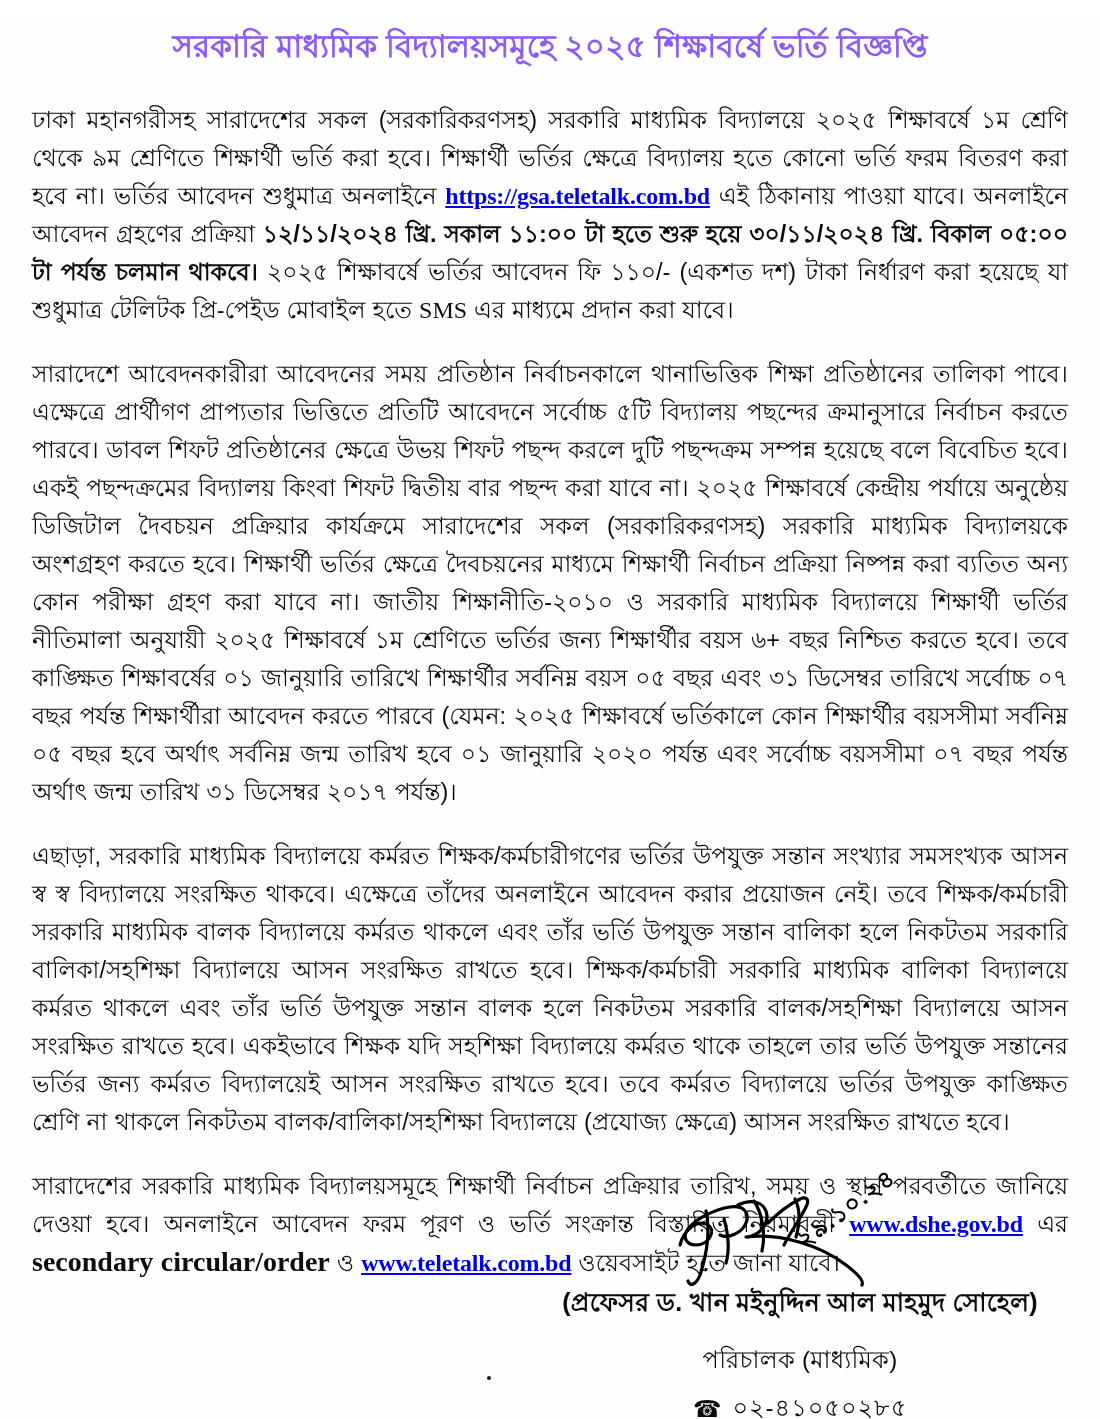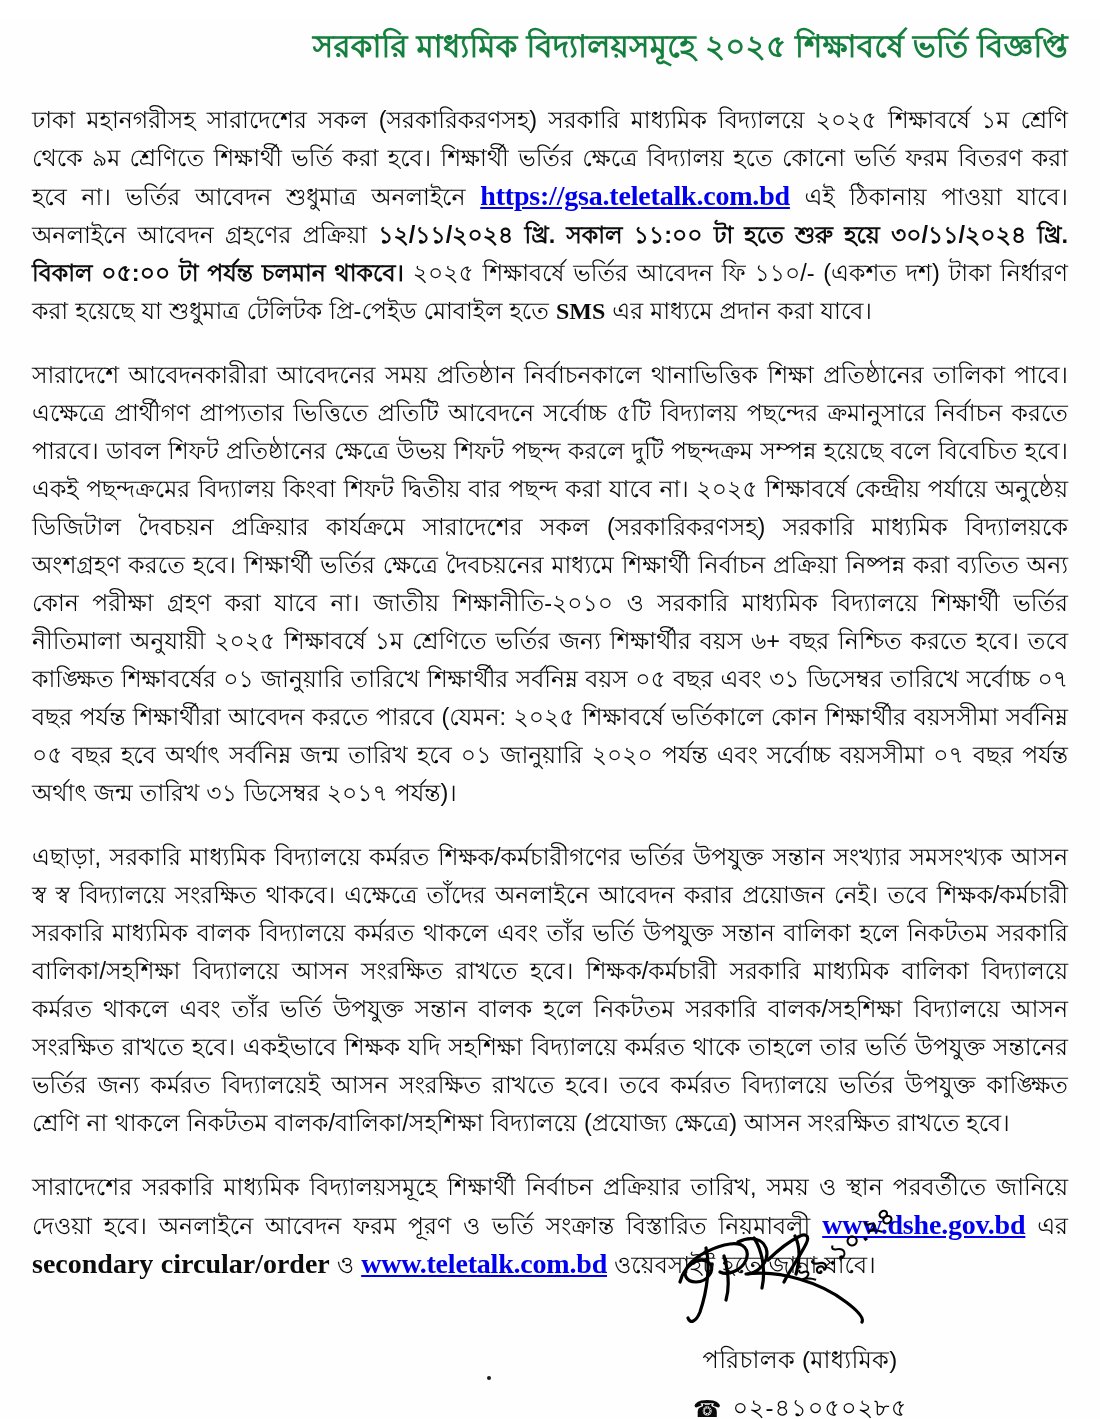--- a/index.html
+++ b/index.html
@@ -21,28 +21,28 @@
     position: relative;
     width: 1100px;
     height: 1419px;
     box-sizing: border-box;
     padding: 0 32px;
     background: #fefefe;
   }
 
   
   .doc-title {
-    text-align: right;
+    text-align: center;
     font-weight: bold;
     font-size: 31px;
     line-height: 1.25;
     letter-spacing: 0.2px;
     margin: 18px 0 0 0;
     padding-top: 10px;
-    color: #15803d;
+    color: #8b5cf6;
     font-family: "Liberation Sans", "DejaVu Sans", sans-serif;
     white-space: nowrap;
   }
 
   
   .body-block {
     margin-top: 34px;
   }
 
   p.para {
@@ -61,32 +61,31 @@
 
   
   .b {
     font-weight: bold;
   }
   .link {
     font-weight: bold;
     text-decoration: underline;
     text-underline-offset: 2px;
     font-family: "Liberation Serif", "DejaVu Serif", serif;
+    font-size: 24px;
+    letter-spacing: -0.2px;
+  }
+  .serif-b {
+    font-weight: bold;
+    font-family: "Liberation Serif", "DejaVu Serif", serif;
     font-size: 28px;
-    letter-spacing: -0.2px;
-  }
-  .serif-b {
-    font-weight: bold;
-    font-family: "Liberation Serif", "DejaVu Serif", serif;
-    font-size: 28px;
   }
   .sms {
     font-family: "Liberation Serif", "DejaVu Serif", serif;
     font-size: 24px;
-    font-weight: bold;
   }
 
   
   .sign-block {
     position: absolute;
     right: 40px;
     bottom: 8px;
     width: 520px;
     text-align: center;
   }
@@ -183,20 +182,21 @@
           <path d="M88 12 C100 6, 112 8, 116 18 C120 30, 110 42, 98 44"></path>
           <path d="M104 8 C112 20, 116 40, 112 58"></path>
           <path d="M118 30 C130 18, 142 10, 150 6 C156 3, 160 6, 156 14 C150 26, 140 40, 134 52"></path>
           <path d="M145 6 C150 16, 150 30, 146 44"></path>
           <path d="M96 44 C130 40, 170 52, 196 72 C208 81, 214 88, 212 92"></path>
         </g>
       </svg>
       <div class="sign-date">২৯.১০.২৪</div>
     </div>
 
+    <div class="sign-name">(প্রফেসর ড. খান মইনুদ্দিন আল মাহমুদ সোহেল)</div>
     <div class="sign-role">পরিচালক (মাধ্যমিক)</div>
     <div class="sign-phone">
       <span class="phone-icon">☎</span>
       <span>০২-৪১০৫০২৮৫</span>
     </div>
   </div>
 
   <div class="mid-dot"></div>
 
 </div>

